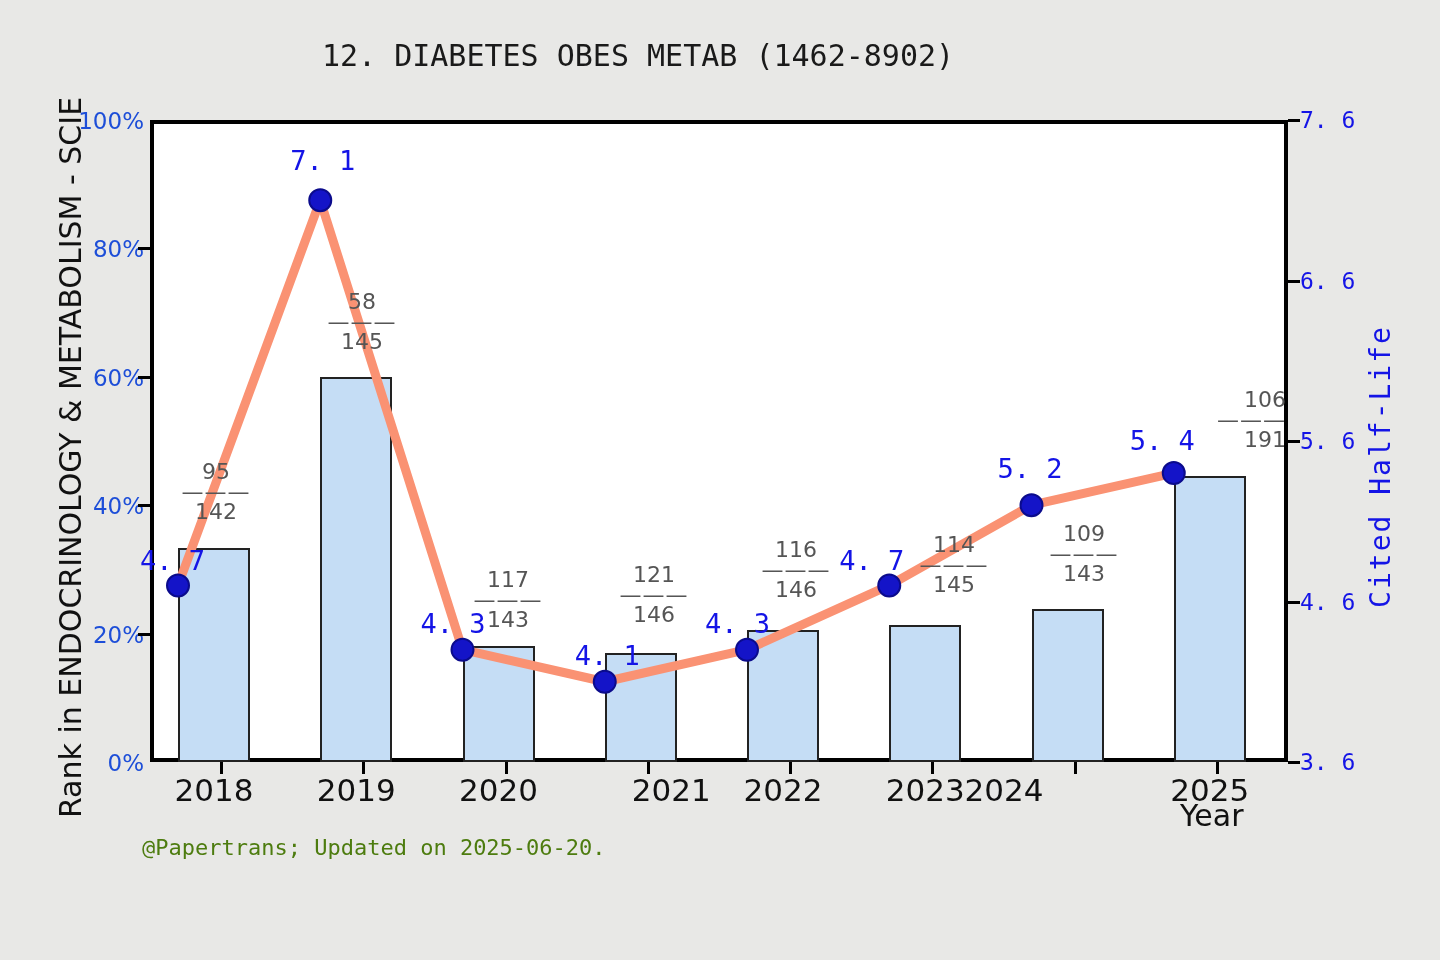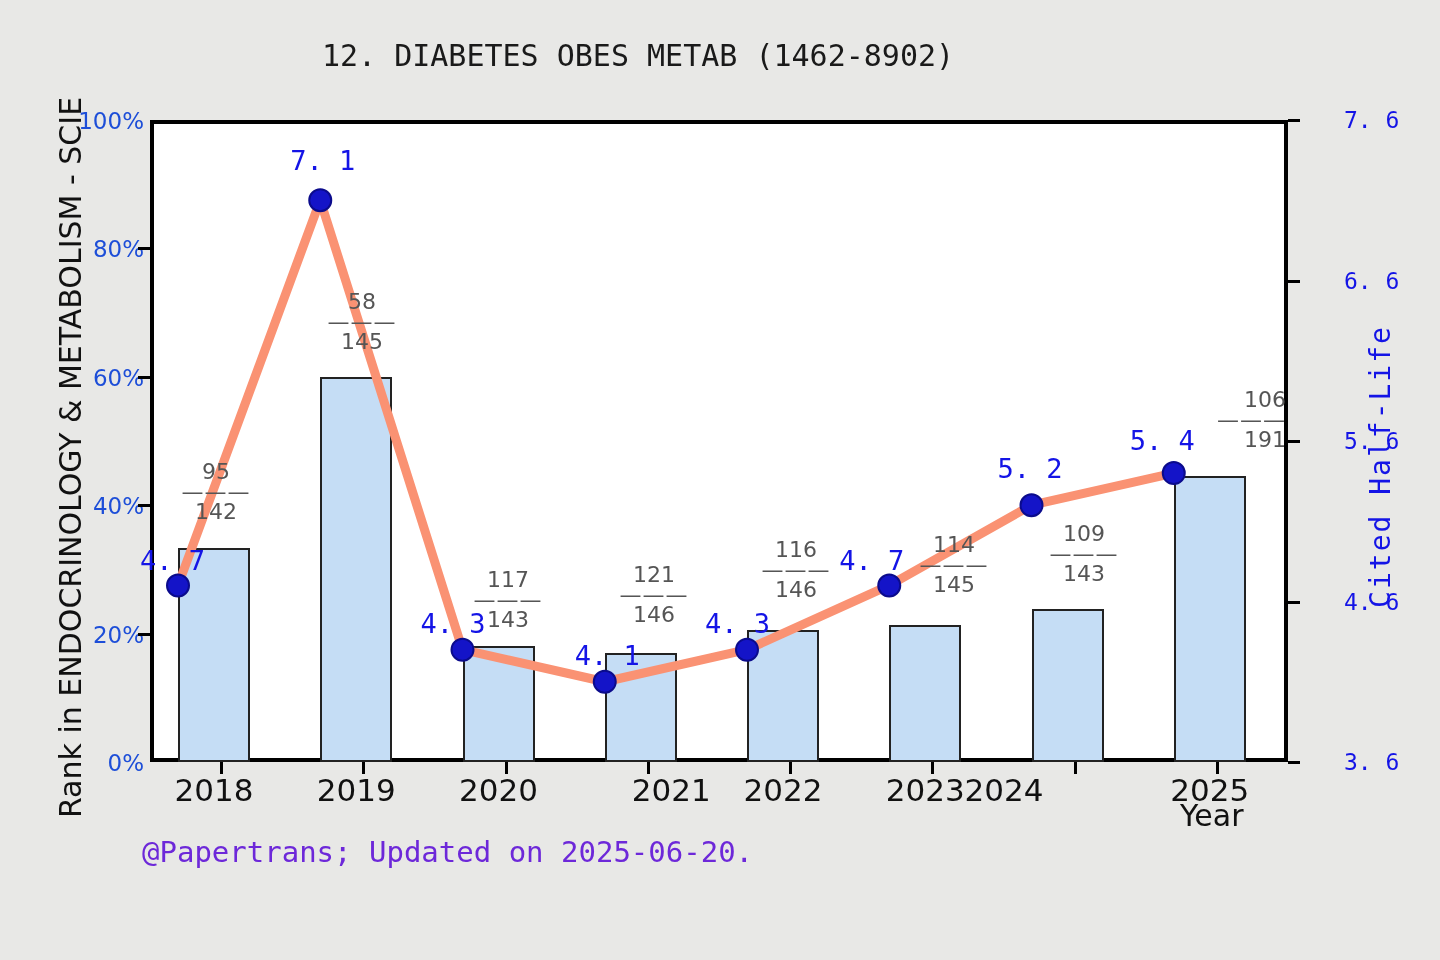--- a/index.html
+++ b/index.html
@@ -101,21 +101,20 @@
     background: #000;
   }
   .ytick-right {
     position: absolute;
     left: 1300px;
     font-family: "DejaVu Sans Mono", monospace;
     font-size: 23px;
     color: #1414e6;
     transform: translateY(-13px);
     white-space: pre;
-    margin-left: 44px;
   }
   .ytick-right-mark {
     position: absolute;
     left: 1288px;
     width: 12px;
     height: 3px;
     background: #000;
   }
   .xtick-mark {
     position: absolute;
@@ -180,22 +179,22 @@
     margin: -3px 0 -3px 0;
   }
   .frac .den { display: block; }
 
   
   .footer-note {
     position: absolute;
     left: 142px;
     top: 835px;
     font-family: "DejaVu Sans Mono", monospace;
-    font-size: 29px;
-    color: #6d28d9;
+    font-size: 22px;
+    color: #4d7c0f;
     white-space: pre;
   }
 </style>
 </head>
 <body>
 
 <div id="root">
 
   <div class="chart-title">12. DIABETES OBES METAB (1462-8902)</div>
 

